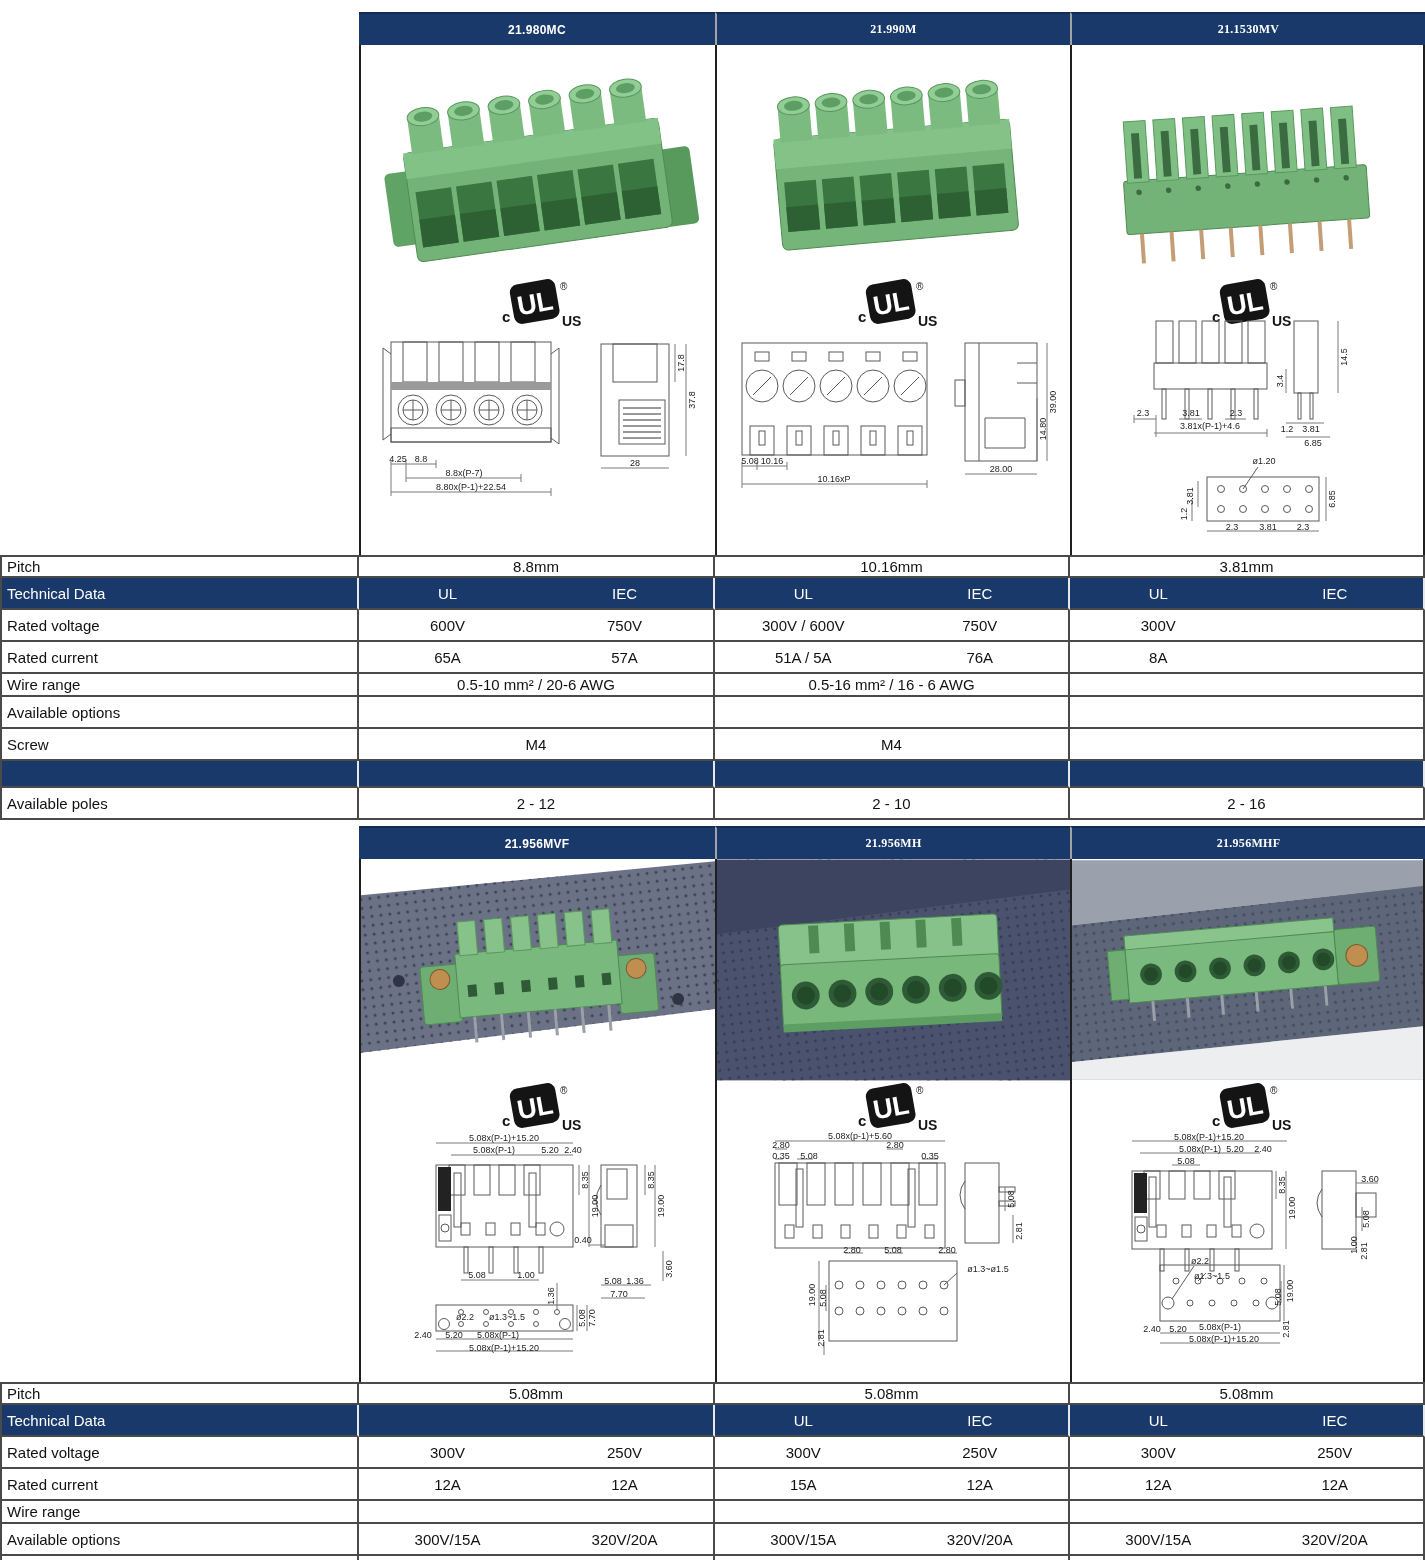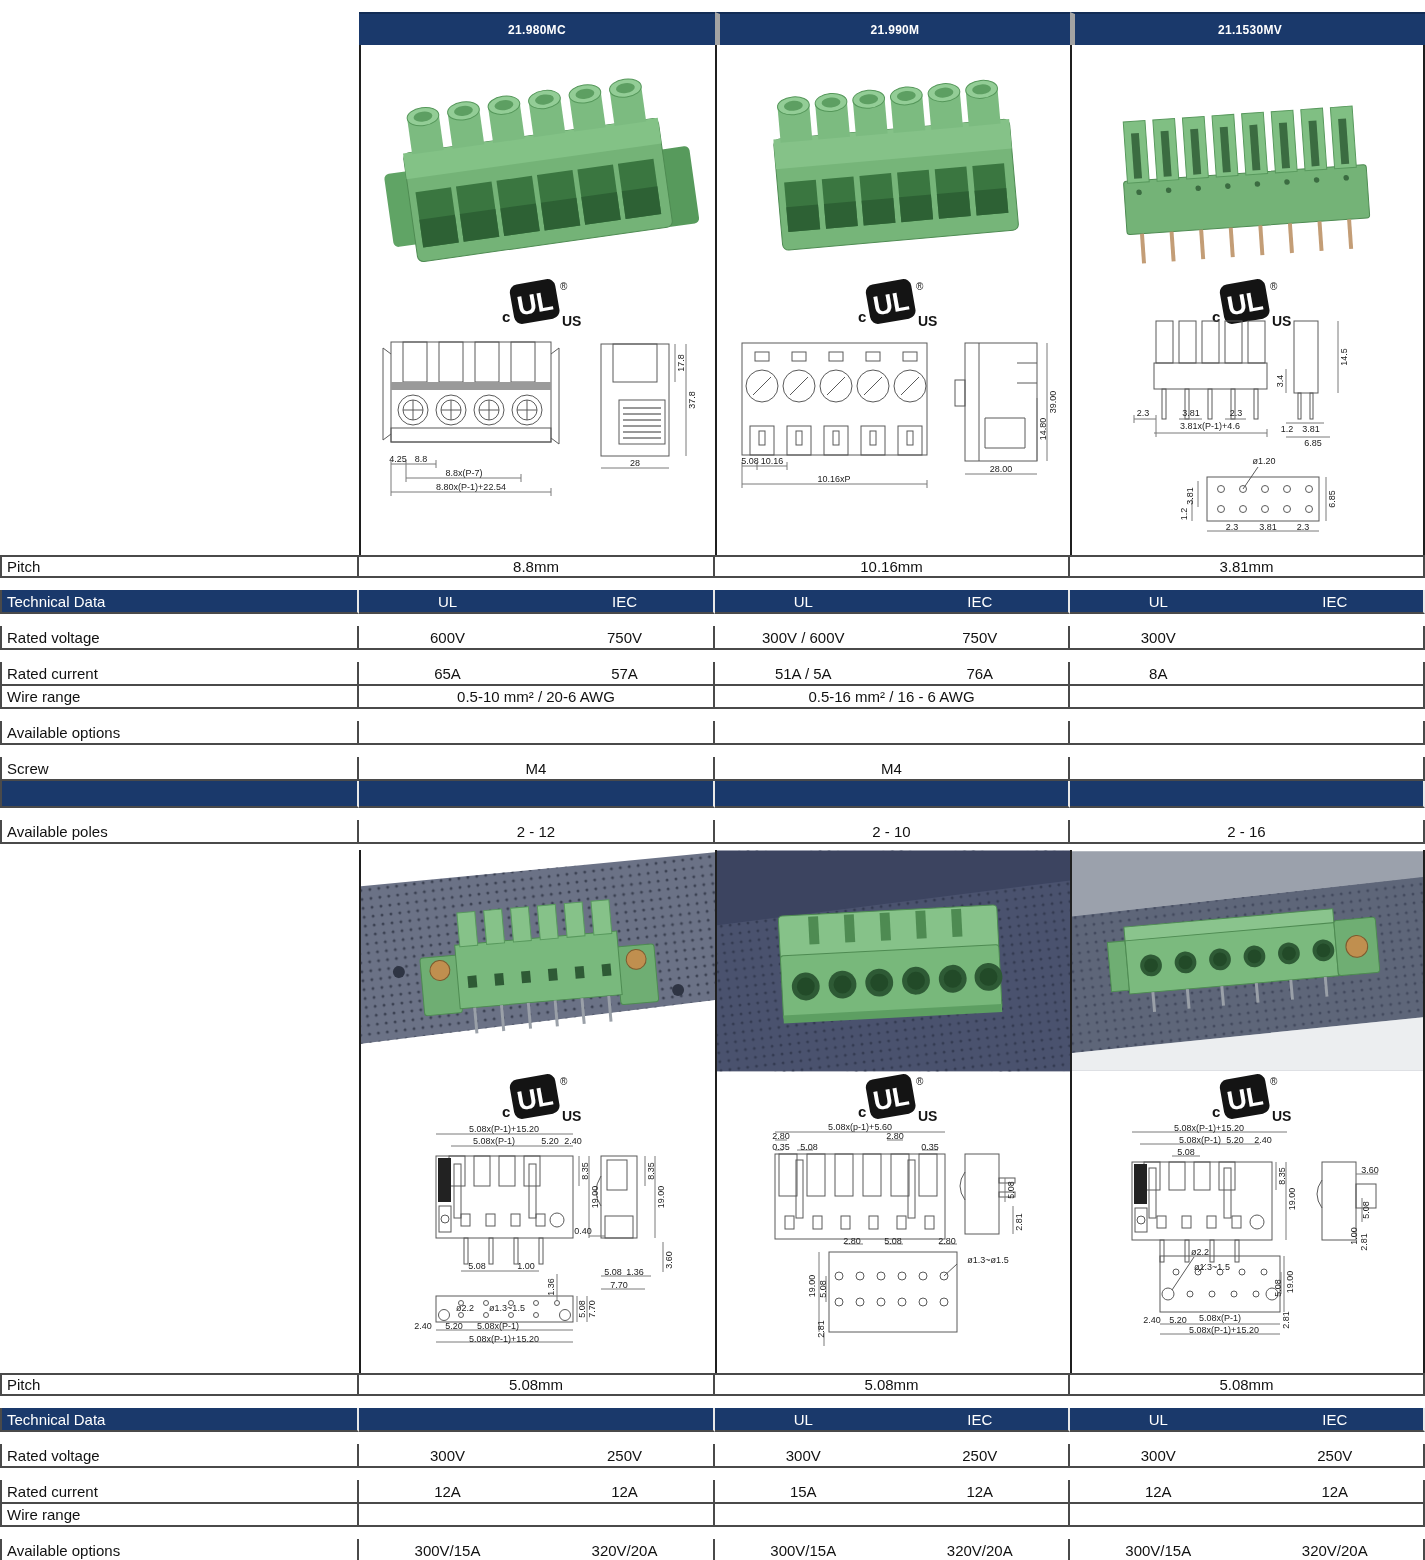--- a/index.html
+++ b/index.html
@@ -5,21 +5,21 @@
   html,body{margin:0;padding:0;background:#fff;}
   .page{position:relative;width:1425px;height:1560px;background:#fff;overflow:hidden;
         font-family:"Liberation Sans",sans-serif;color:#111;}
   .row{display:grid;grid-template-columns:359px 356px 355px 355px;}
   
   .phead{height:33px;}
   .phead .hspace{background:#fff;}
   .phead .hcell{background:#1a396b;color:#fff;font-weight:bold;font-size:12px;
         display:flex;align-items:center;justify-content:center;letter-spacing:.3px;
         border-top:2px solid #122c55;box-sizing:border-box;}
-  .phead .hcell.gap{border-left:5px solid #a3a3a3;}
+  .phead .hcell.gap{border-left:2px solid #a3a3a3;font-family:Liberation Serif, serif;}
   
   .content{position:relative;}
   .content .lcell{background:#fff;}
   .content .pcell{position:relative;background:#fff;border-left:2px solid #1f1f1f;box-sizing:border-box;}
   .content .pcell.last{border-right:2px solid #1f1f1f;}
   .s1 .content{height:510px;}
   .s2 .content{height:523px;}
   .photo{position:absolute;left:0;right:0;display:flex;justify-content:center;}
   .s1 .photo{top:12px;height:215px;}
   .s2 .photo{top:0;height:222px;overflow:hidden;}
@@ -30,21 +30,21 @@
   .s1 .drawing{top:283px;height:227px;}
   .s1 .drawing.tall{top:268px;height:242px;}
   .s2 .drawing{top:274px;height:248px;}
   .drawing svg.art{position:absolute;left:0;top:0;}
   .dim-label{position:absolute;font-size:9px;color:#222;white-space:nowrap;line-height:1;}
   
   .trow .cell{box-sizing:border-box;border-right:2px solid #4a4a4a;border-bottom:2px solid #4a4a4a;
        display:flex;align-items:center;justify-content:center;font-size:15px;background:#fff;overflow:hidden;}
   .trow .cell.label{justify-content:flex-start;padding-left:5px;border-left:2px solid #4a4a4a;}
   .trow.bt .cell{border-top:2px solid #4a4a4a;}
-  .r23{height:23px;}.r24{height:24px;margin-top:12px;}.r27{height:27px;}
+  .r23{height:23px;}.r24{height:32px;}.r27{height:27px;}
   .trow.blue .cell{background:#1a396b;color:#fff;border-right-color:#e8e8e8;}
   .trow.blue .cell.label{border-left-color:#4a4a4a;}
   .split{display:grid;grid-template-columns:1fr 1fr;width:100%;height:100%;align-items:center;}
   .split span{text-align:center;display:block;}
   .gap6{height:6px;}
   .top12{height:12px;}
   
   .flag{position:absolute;left:3px;width:77px;height:50px;}
   .flag svg{display:block;width:100%;height:100%;}
 </style>
@@ -505,20 +505,32 @@
       <div class="cell label">Available poles</div>
       <div class="cell">2 - 12</div>
       <div class="cell">2 - 10</div>
       <div class="cell">2 - 16</div>
     </div>
   </div>
 
   <div class="gap6"></div>
 
   <div class="s2">
+    <div class="row phead">
+      <div class="hspace"></div>
+      <div class="hcell">
+          <span>21.956MVF</span>
+        </div>
+      <div class="hcell gap">
+          <span>21.956MH</span>
+        </div>
+      <div class="hcell gap">
+          <span>21.956MHF</span>
+        </div>
+    </div>
 
     <div class="row content">
       <div class="lcell"></div>
 
       <div class="pcell">
         <div class="photo">
           <svg viewBox="0 0 355 222" width="355" height="222">
             <defs>
                 <pattern id="dp1" width="9" height="9" patternUnits="userSpaceOnUse" patternTransform="rotate(-7)">
                   <circle cx="4" cy="4" r="1.5" fill="#3c4253"></circle>

